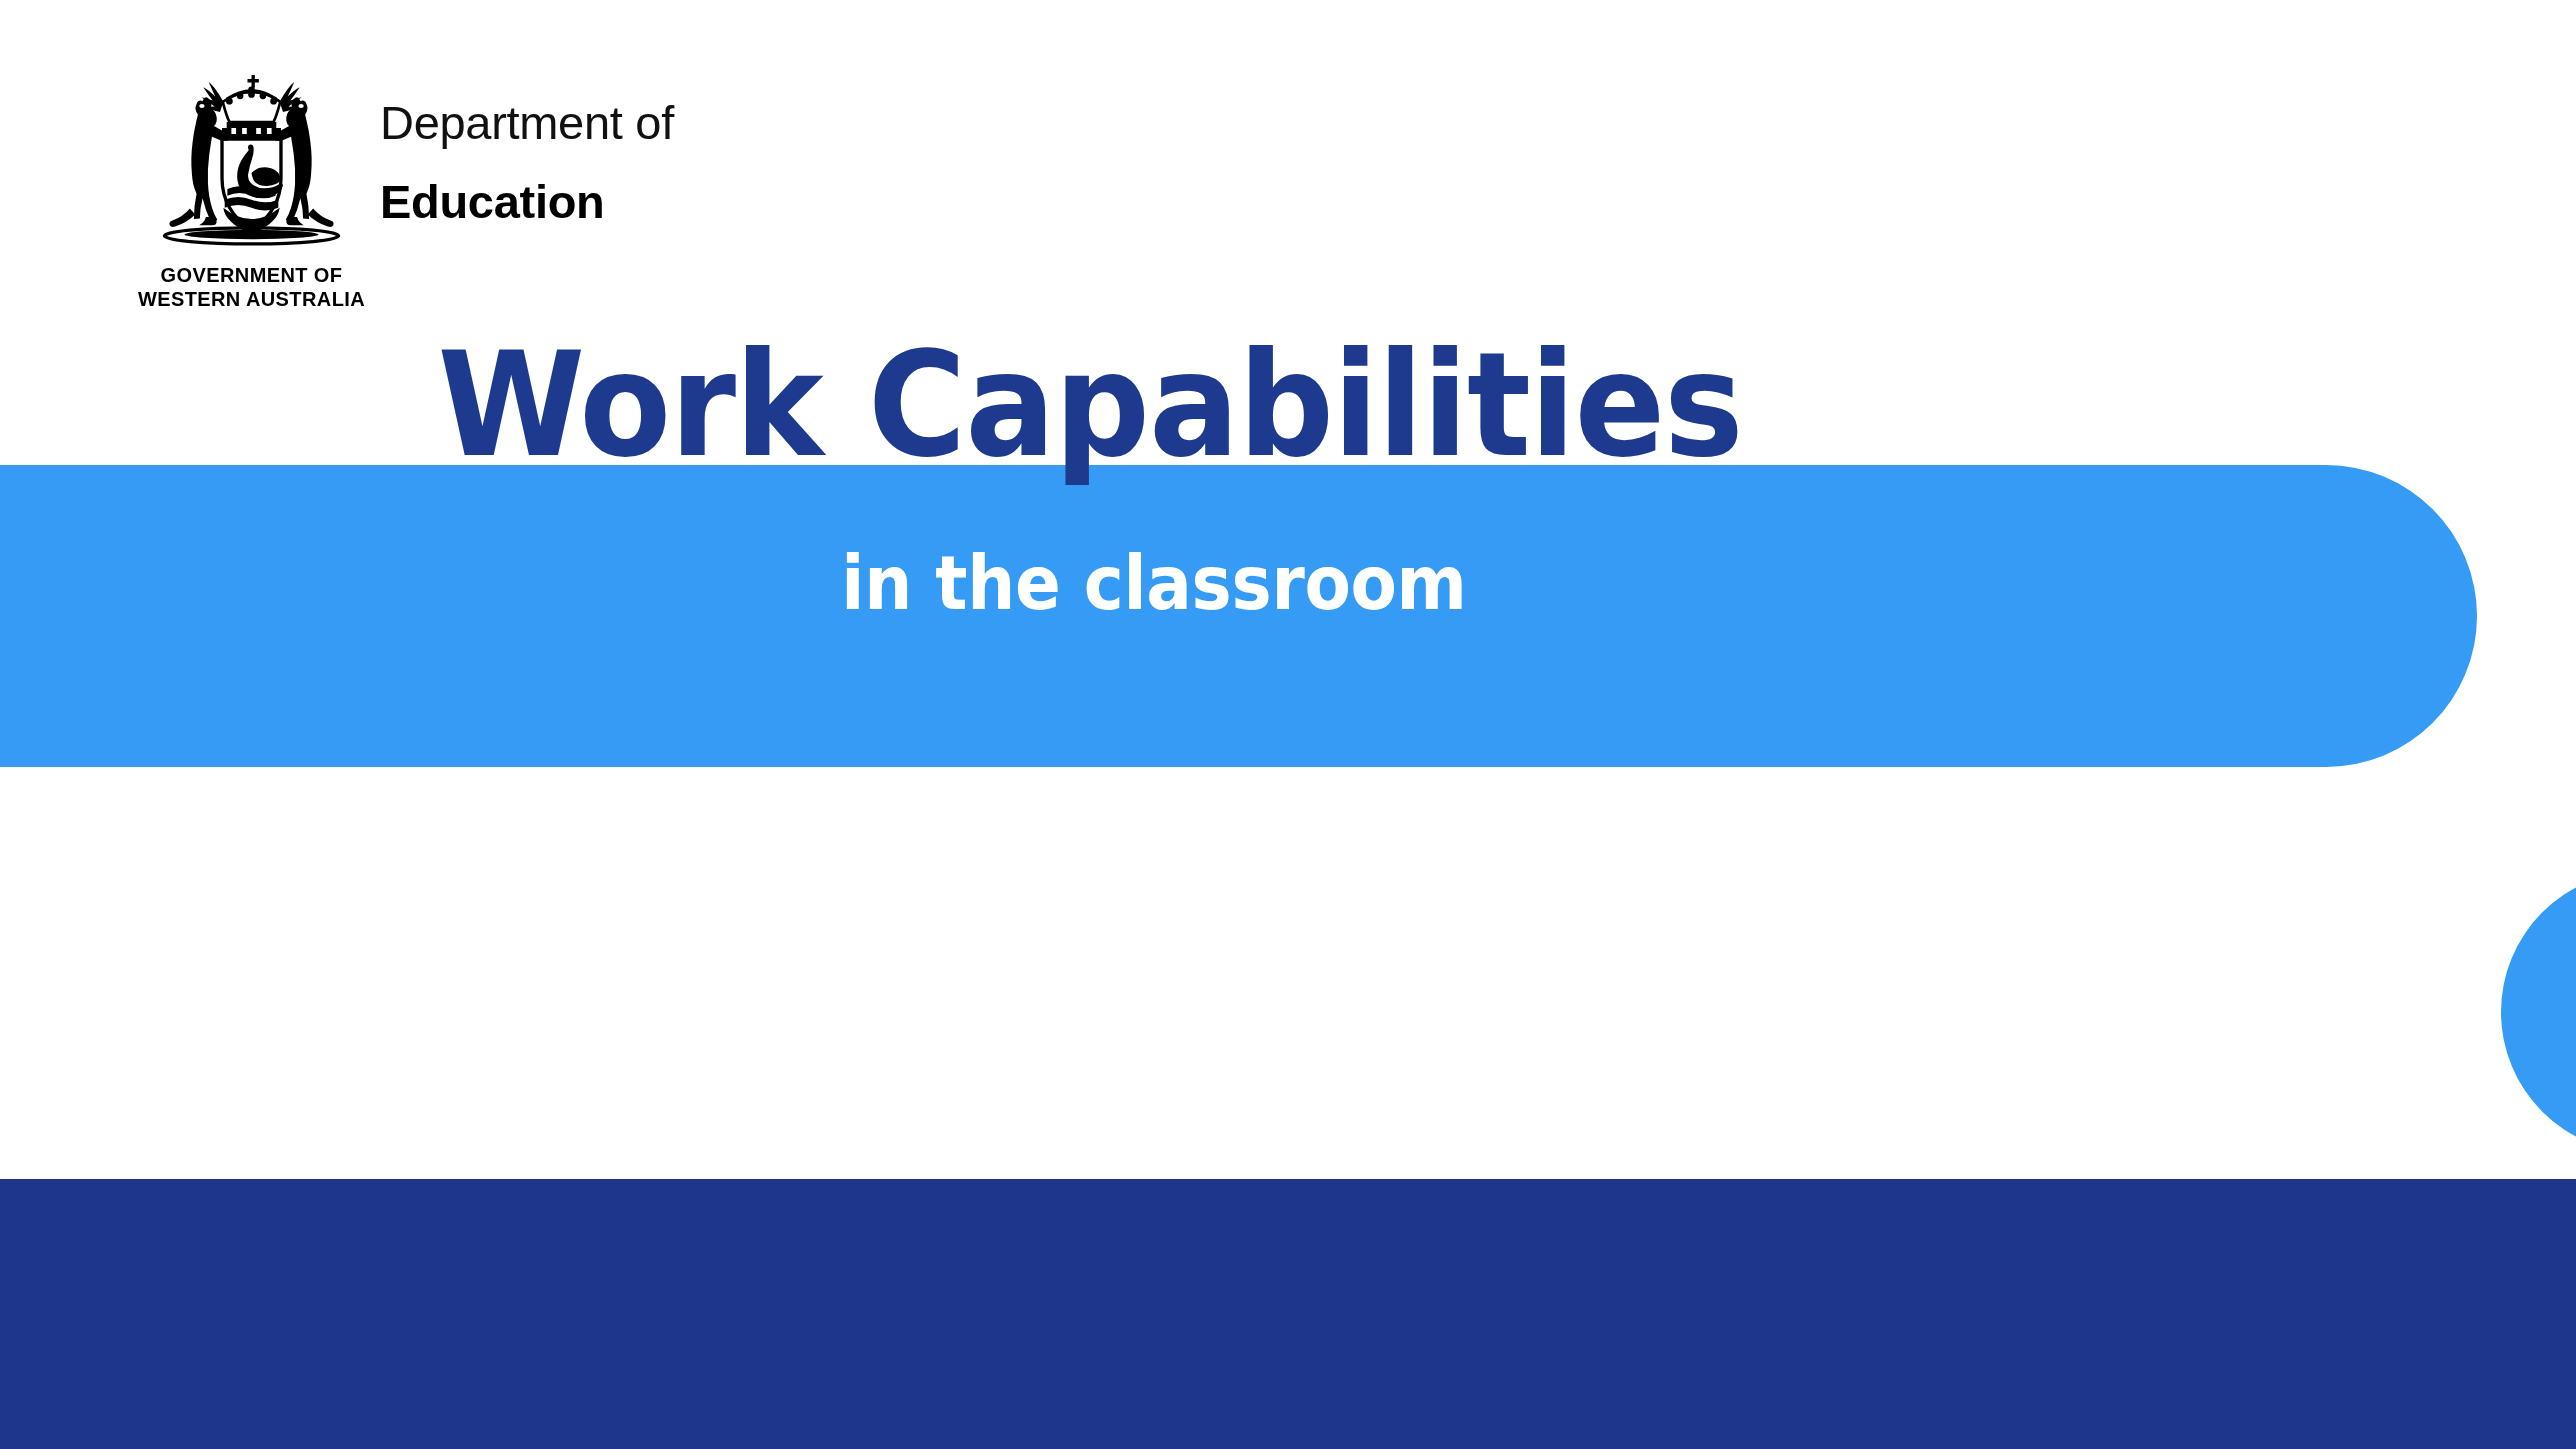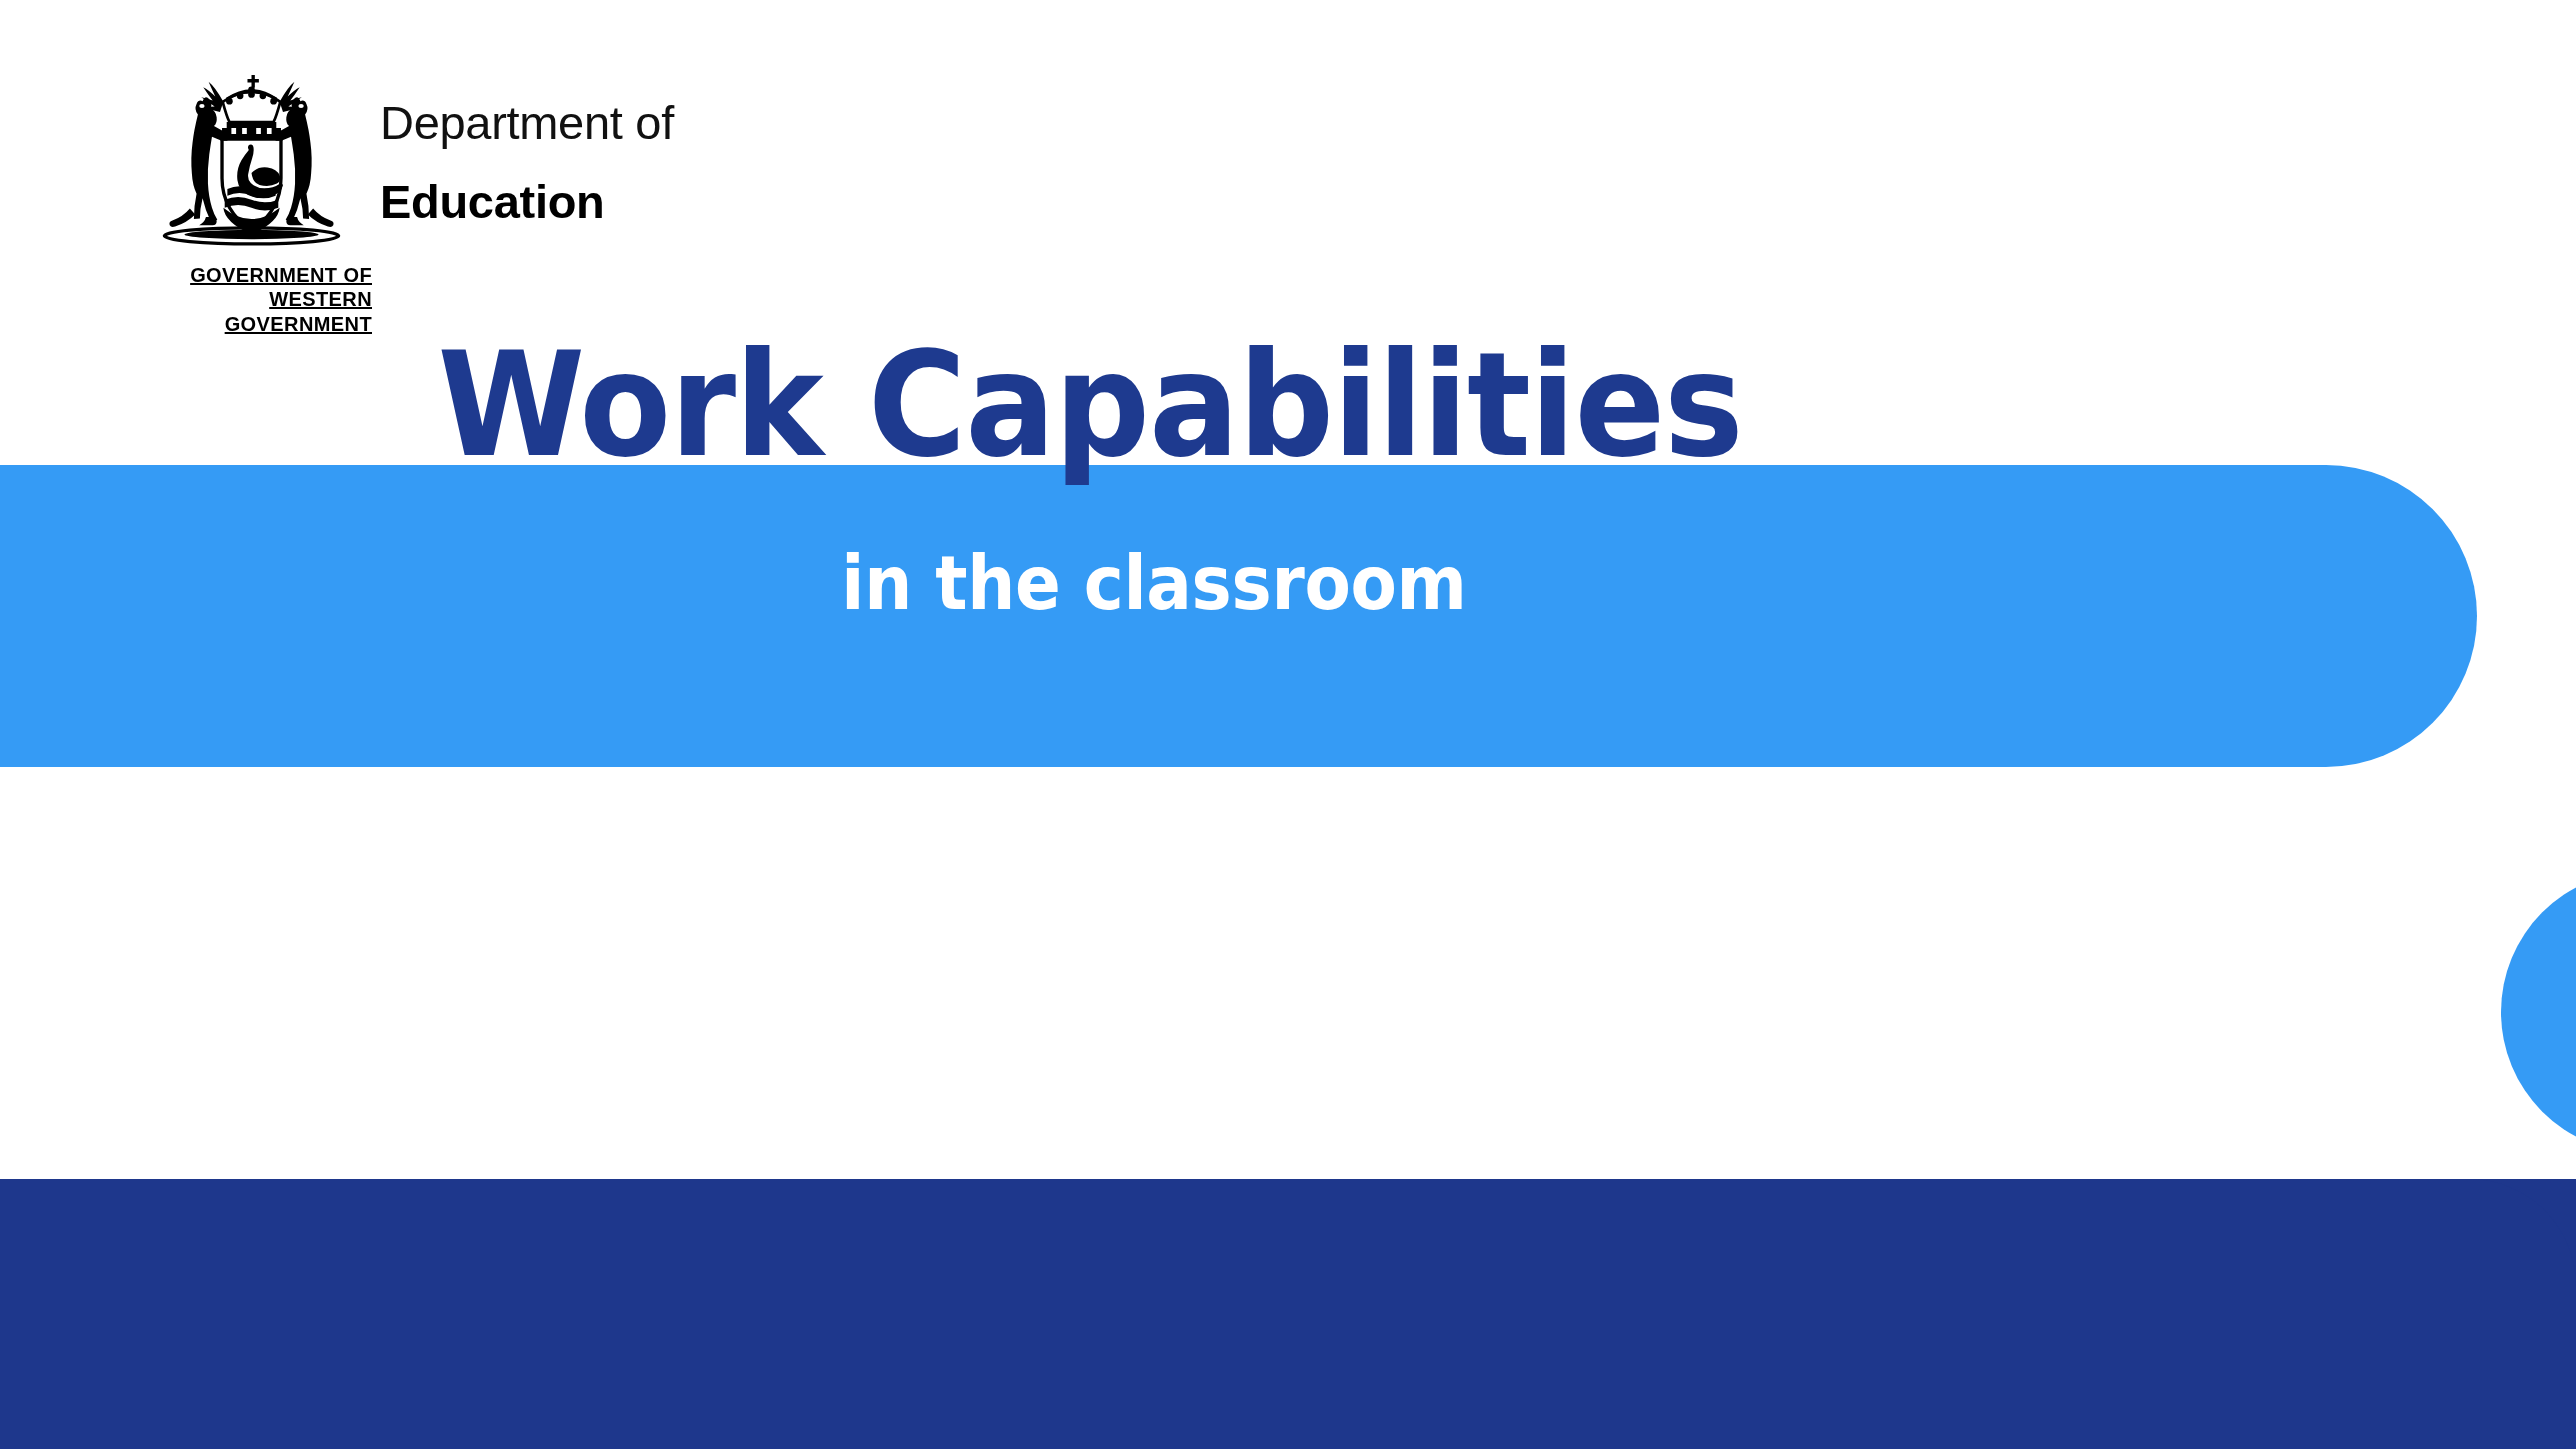--- a/index.html
+++ b/index.html
@@ -78,27 +78,26 @@
   }
 
   .crest-svg {
     display: block;
     width: 201px;
     height: 195px;
   }
 
   .crest-caption {
     margin-top: 4px;
-    text-align: right;
+    text-align: center;
     color: #000000;
     font-weight: bold;
     font-size: 20px;
     line-height: 1.22;
     letter-spacing: 0.4px;
-    text-decoration: underline;
   }
 
   .dept-wrap {
     margin-left: 8px;
     padding-top: 34px;
   }
 
   .dept-line1 {
     color: #111111;
     font-size: 47px;
@@ -212,21 +211,21 @@
           <path d="M110 202 q20 -8 40 0 q20 8 40 0 l0 12 q-20 8 -40 0 q-20 -8 -40 0z"></path>
           <path d="M108 214 q42 34 84 0 q-2 22 -42 40 q-40 -18 -42 -40z"></path>
 
           <ellipse cx="150" cy="256" rx="130" ry="12" fill="none" stroke="#000000" stroke-width="5"></ellipse>
           <ellipse cx="150" cy="254" rx="100" ry="7"></ellipse>
         </g>
       </svg>
 
       <div class="crest-caption">
         <div>GOVERNMENT OF</div>
-        <div>WESTERN GOVERNMENT</div>
+        <div>WESTERN AUSTRALIA</div>
       </div>
     </div>
 
     <div class="dept-wrap">
       <div class="dept-line1">Department of</div>
       <div class="dept-line2">Education</div>
     </div>
   </div>
 
   <div class="title-main">Work Capabilities</div>

